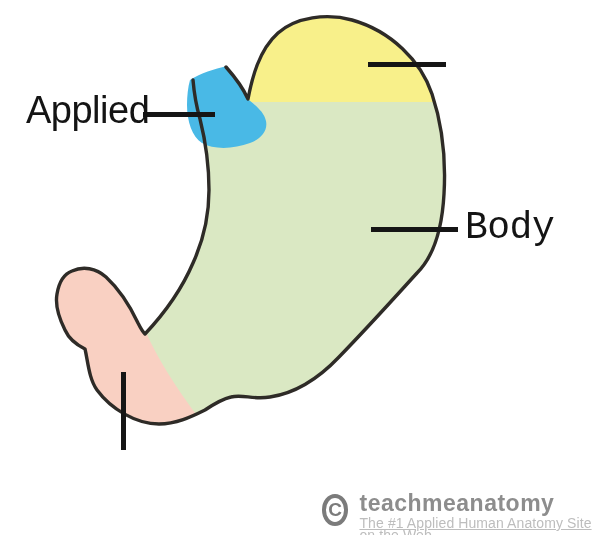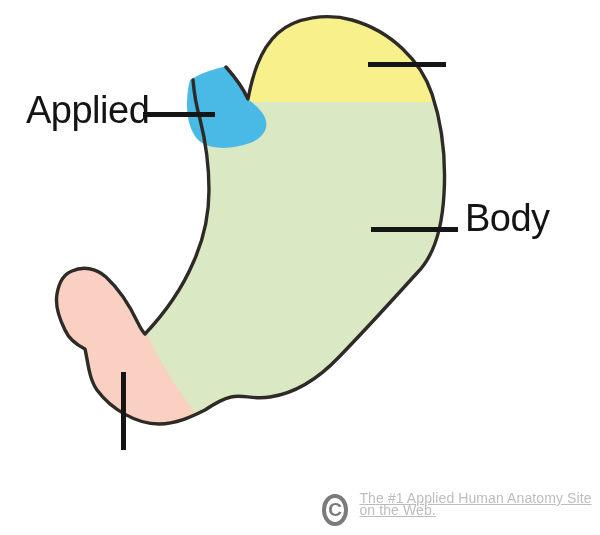--- a/index.html
+++ b/index.html
@@ -14,21 +14,21 @@
   .region-label{
     position:absolute;
     font-size:38px;
     line-height:38px;
     letter-spacing:-0.5px;
     color:#141414;
     white-space:nowrap;
   }
   .lbl-cardia{left:26px;top:91px;}
   .lbl-fundus{left:450px;top:39px;}
-  .lbl-body{left:465px;top:199px;}
+  .lbl-body{left:465px;top:209px;font-family:Liberation Mono, monospace;}
   .lbl-pylorus{left:58px;top:453px;}
   .watermark{
     position:absolute;left:322px;top:491px;
     display:flex;align-items:flex-start;gap:11px;
   }
   .wm-icon{
     width:24px;height:24px;
     border:4px solid #7b7b7b;
     border-radius:50%;
     color:#7b7b7b;
@@ -134,17 +134,18 @@
     <line x1="371" y1="229.5" x2="458" y2="229.5" stroke-width="5" stroke="#151515"></line>
     <line x1="123.5" y1="372" x2="123.5" y2="450" stroke-width="5" stroke="#151515"></line>
   </svg>
 
   <div class="region-label lbl-cardia">Applied</div>
   <div class="region-label lbl-body">Body</div>
 
   <div class="watermark">
     <div class="wm-icon">C</div>
     <div class="wm-text">
+      <div class="wm-name">teachmeanatomy</div>
       <div class="wm-tagline">The #1 Applied Human Anatomy Site on the Web.</div>
     </div>
   </div>
 
 </div>
 
 </body></html>

